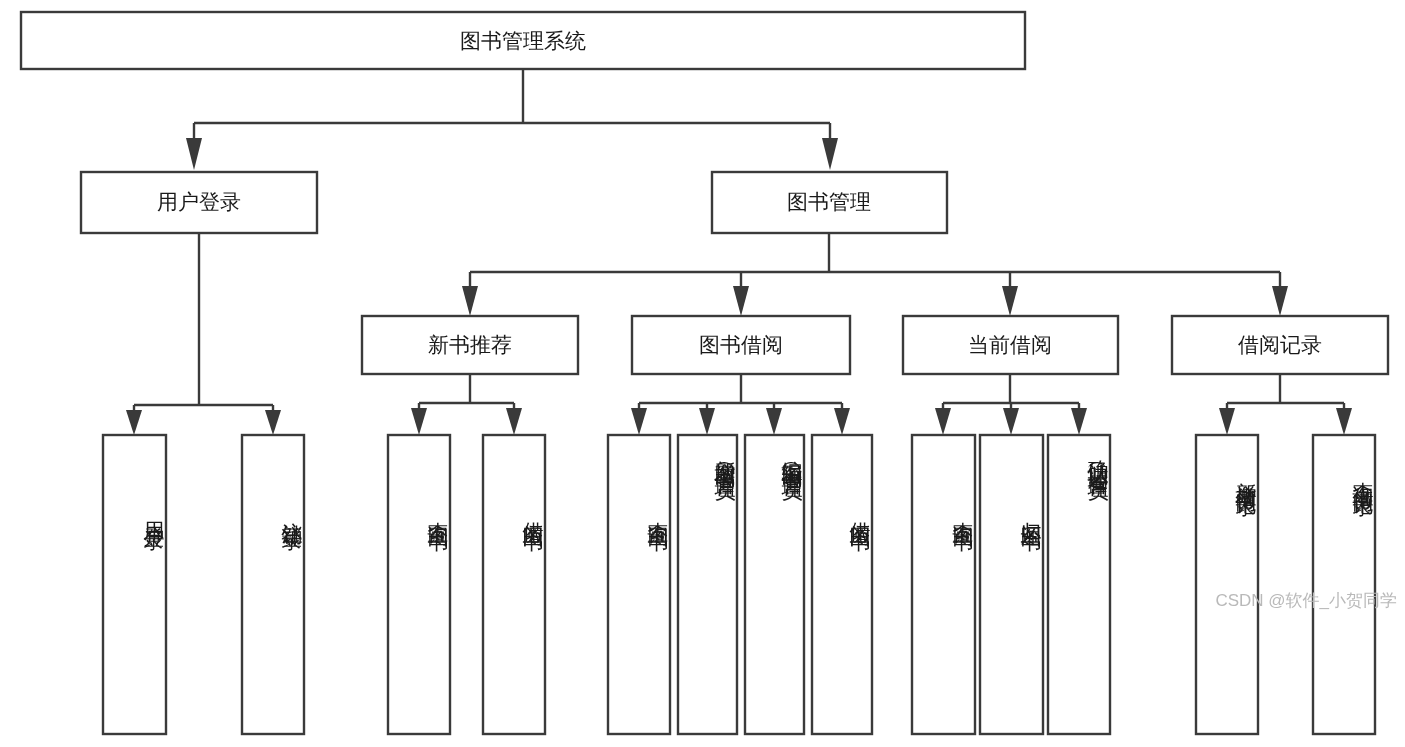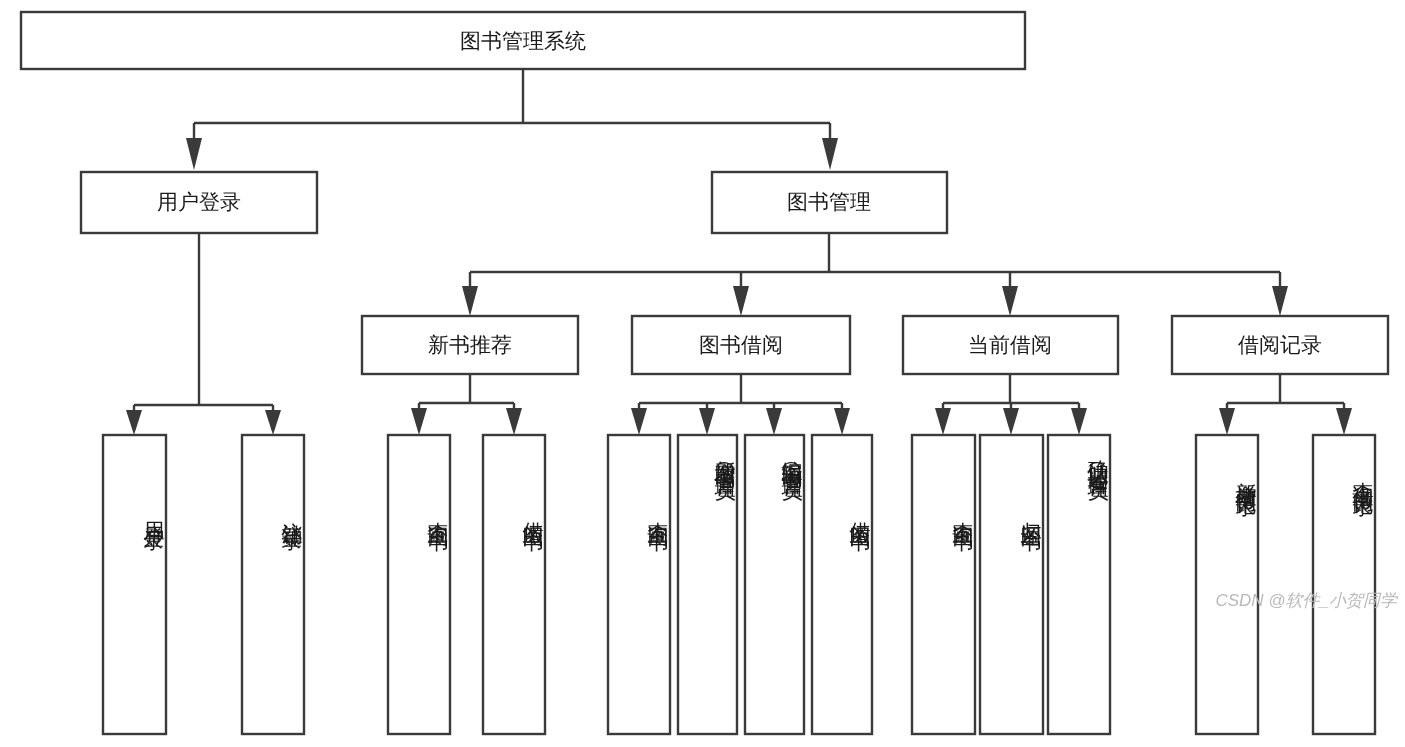--- a/index.html
+++ b/index.html
@@ -63,21 +63,20 @@
     pointer-events: none;
   }
   .watermark {
     position: absolute;
     right: 8px;
     bottom: 4px;
     font-family: "Liberation Sans", "DejaVu Sans", sans-serif;
     font-size: 17px;
     color: #b9b9b9;
     white-space: nowrap;
-    font-style: italic;
   }
 </style>
 </head>
 <body>
 
 <div id="diagram-root">
 
   <svg class="diagram-svg" viewBox="0 0 1405 747">
 
     <g>

